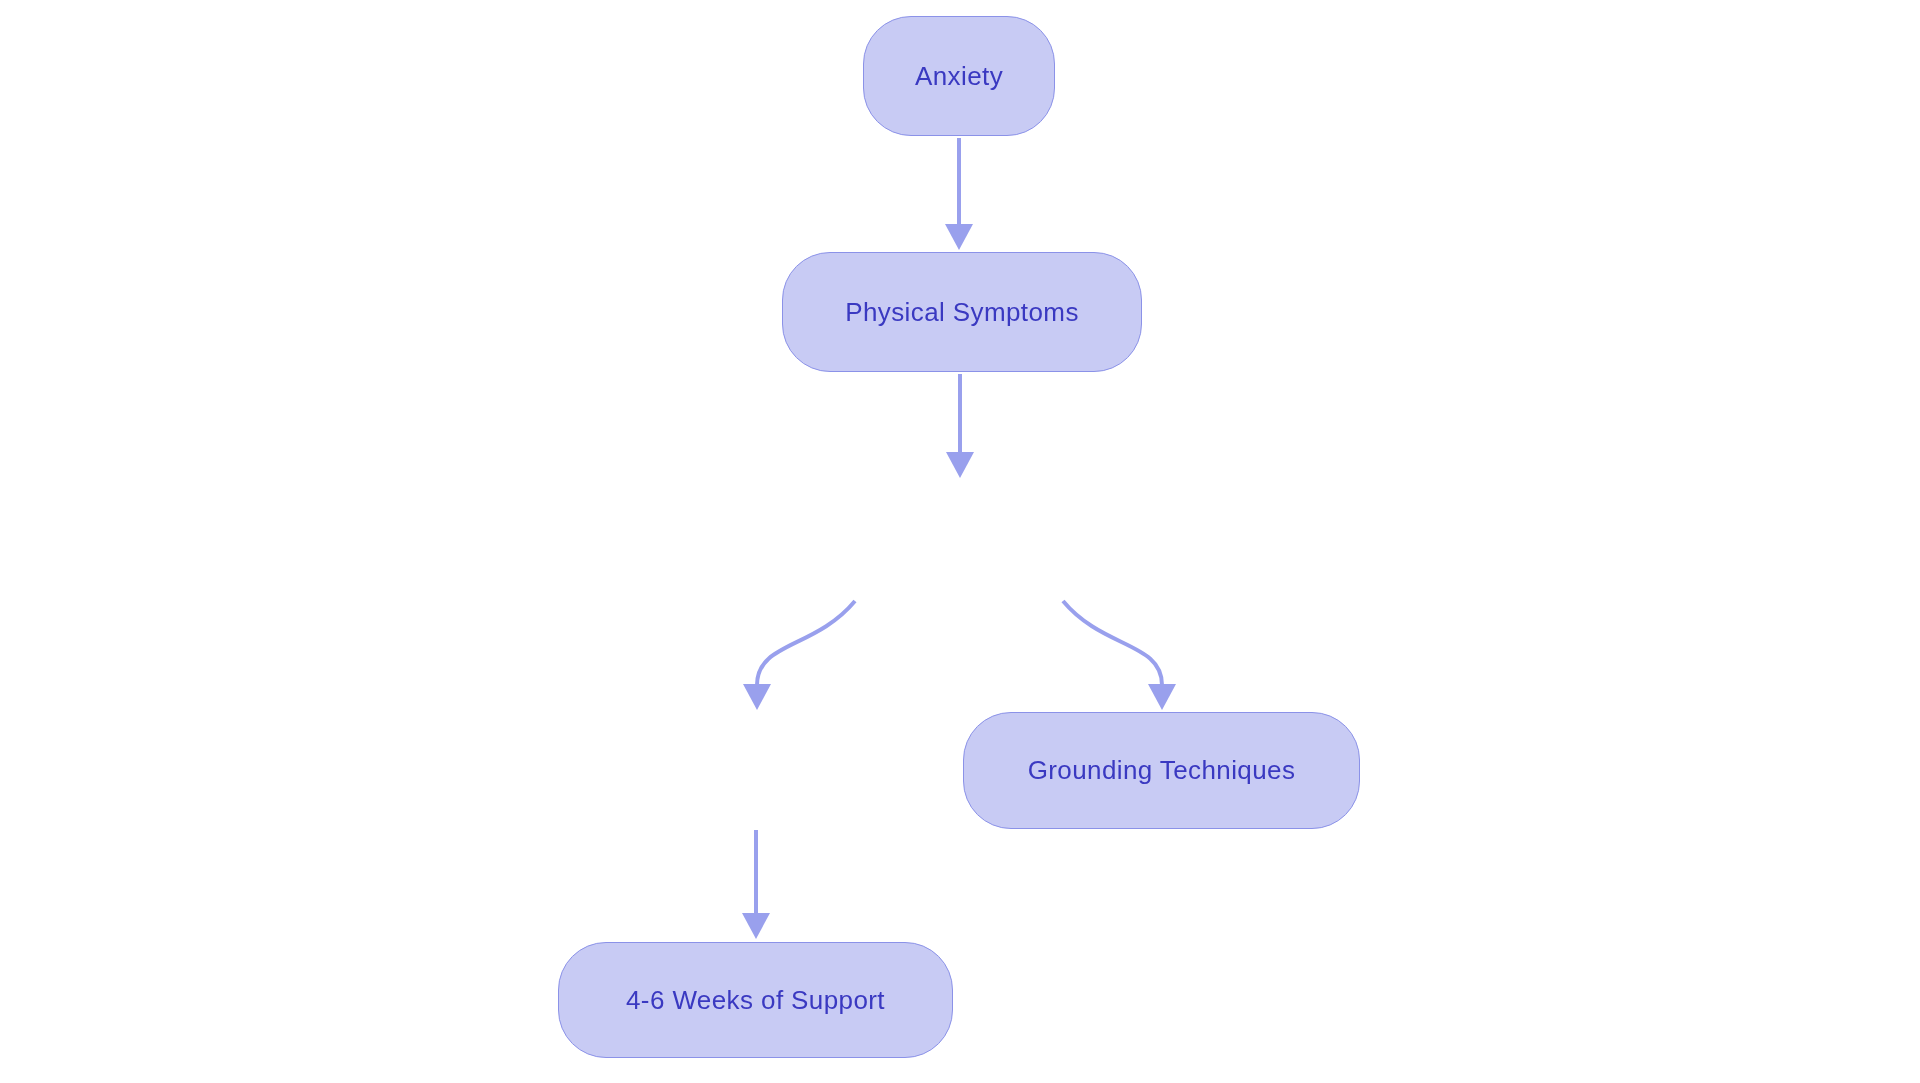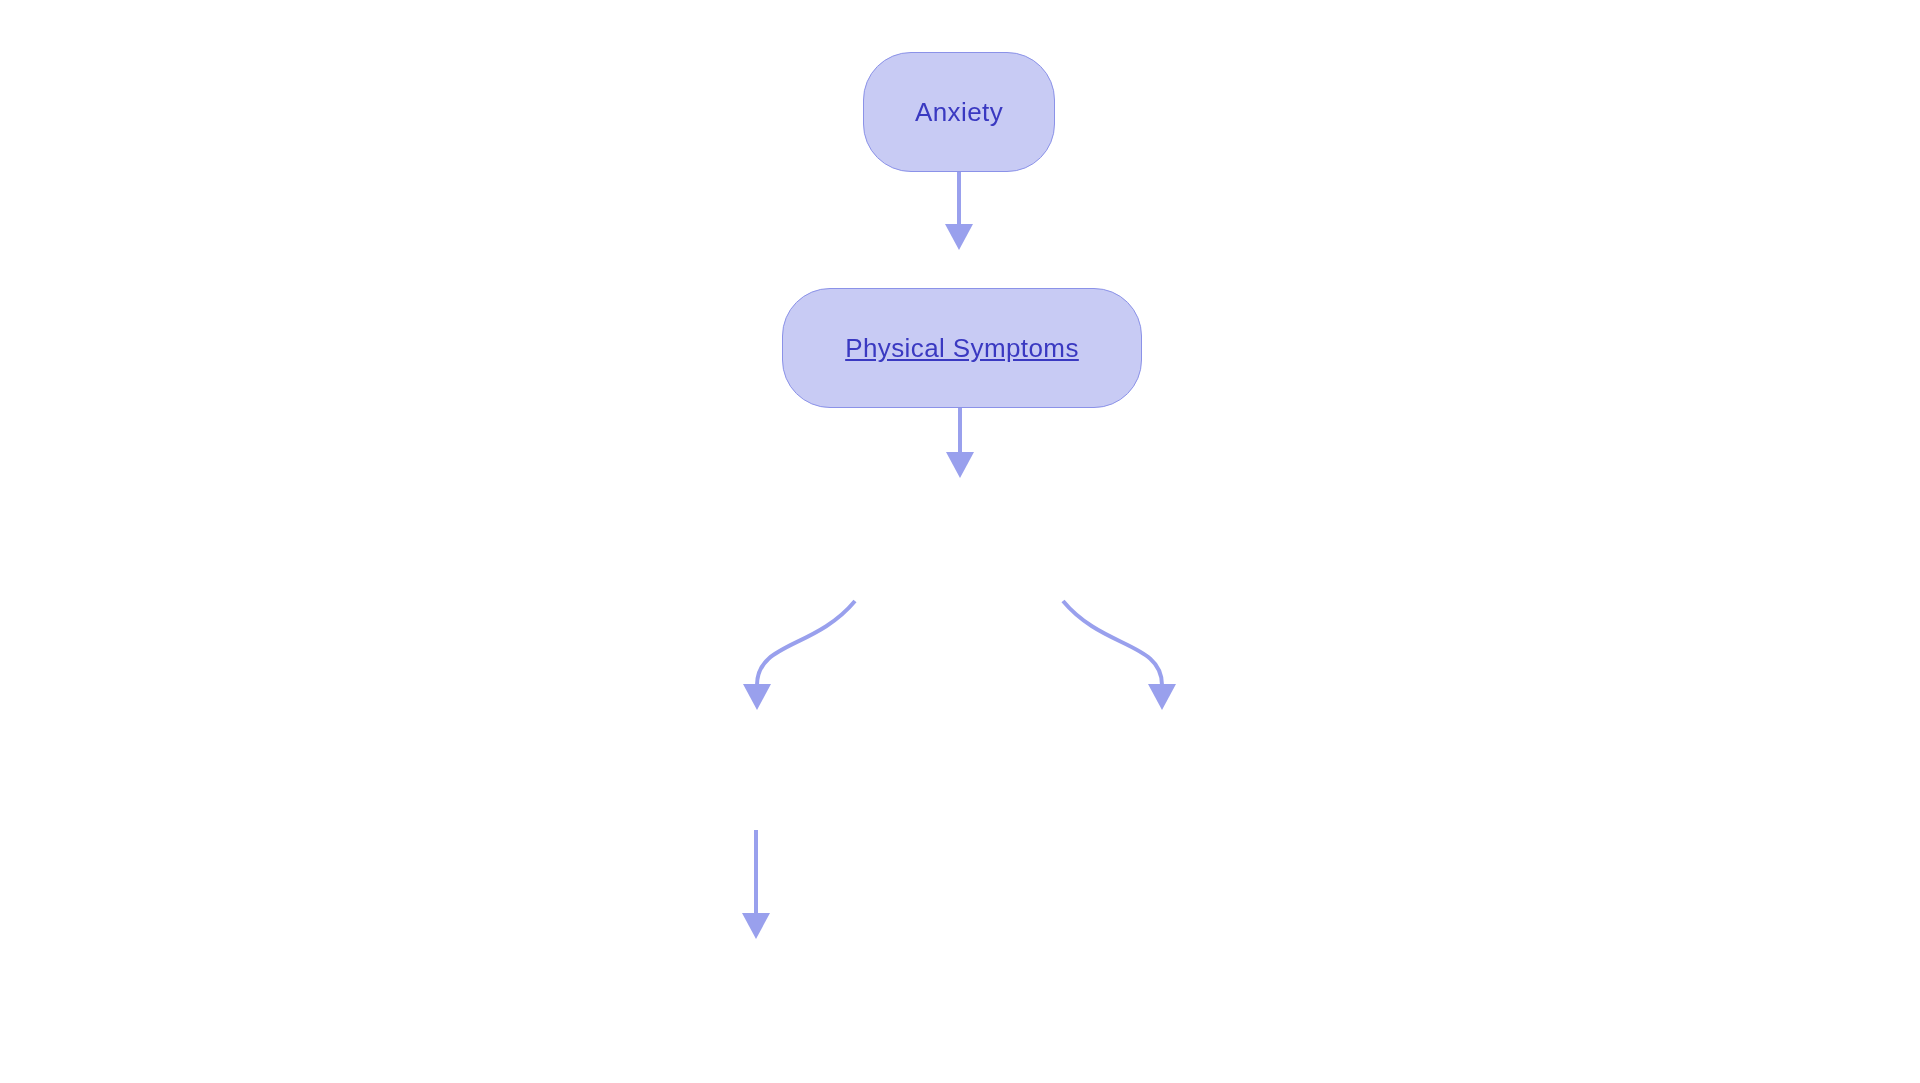--- a/index.html
+++ b/index.html
@@ -40,21 +40,20 @@
     align-items:center;
     justify-content:center;
     background:var(--node-fill);
     border:1.5px solid var(--node-border);
     border-radius:48px;
     color:var(--node-text);
     font-size:26px;
     letter-spacing:0.4px;
     text-align:center;
     white-space:nowrap;
-    margin-top:36px;
   }
 </style>
 </head>
 <body>
 
 <div class="canvas">
 
   <svg class="edges" viewBox="0 0 1920 1083" xmlns="http://www.w3.org/2000/svg" aria-hidden="true">
 
     <path class="edge" d="M959,138 L959,225"></path>
@@ -70,21 +69,27 @@
     <polygon class="arrowhead" points="1148,684 1176,684 1162,710"></polygon>
 
     <path class="edge" d="M756,830 L756,914"></path>
     <polygon class="arrowhead" points="742,913 770,913 756,939"></polygon>
   </svg>
 
   <div class="node" style="left:863px;top:16px;width:192px;height:120px;">
     <span>Anxiety</span>
   </div>
 
-  <div class="node" style="left:782px;top:252px;width:360px;height:120px;text-decoration:underline;">
+  <div class="node" style="left:782px;top:252px;width:360px;height:120px;">
     <span>Physical Symptoms</span>
   </div>
 
 
 
+  <div class="node" style="left:963px;top:712px;width:397px;height:117px;">
+    <span>Grounding Techniques</span>
+  </div>
 
+  <div class="node" style="left:558px;top:942px;width:395px;height:116px;">
+    <span>4-6 Weeks of Support</span>
+  </div>
 
 </div>
 
 </body></html>

